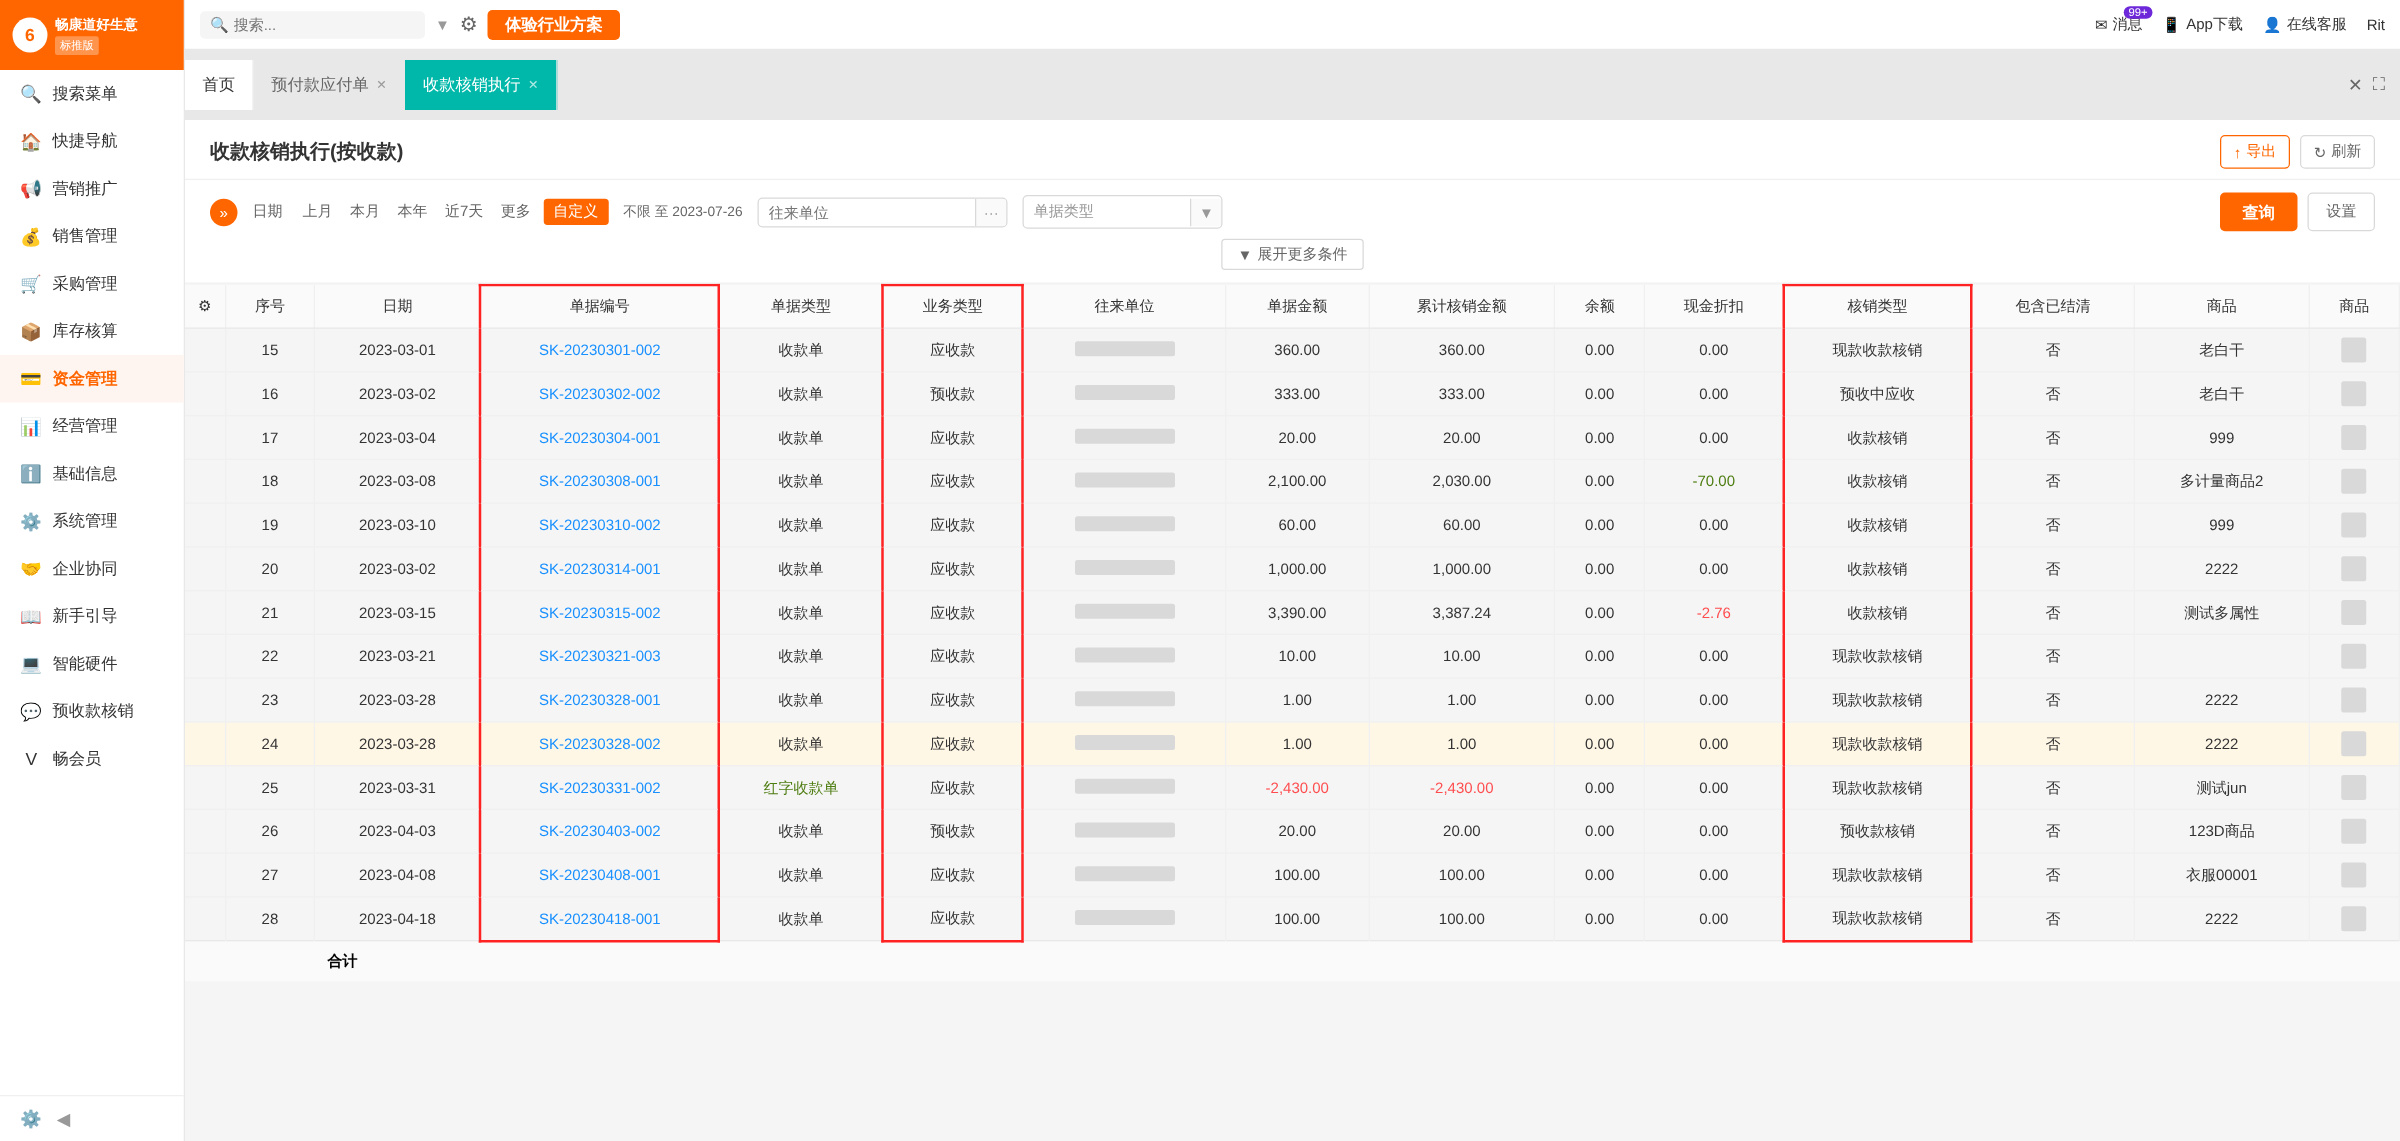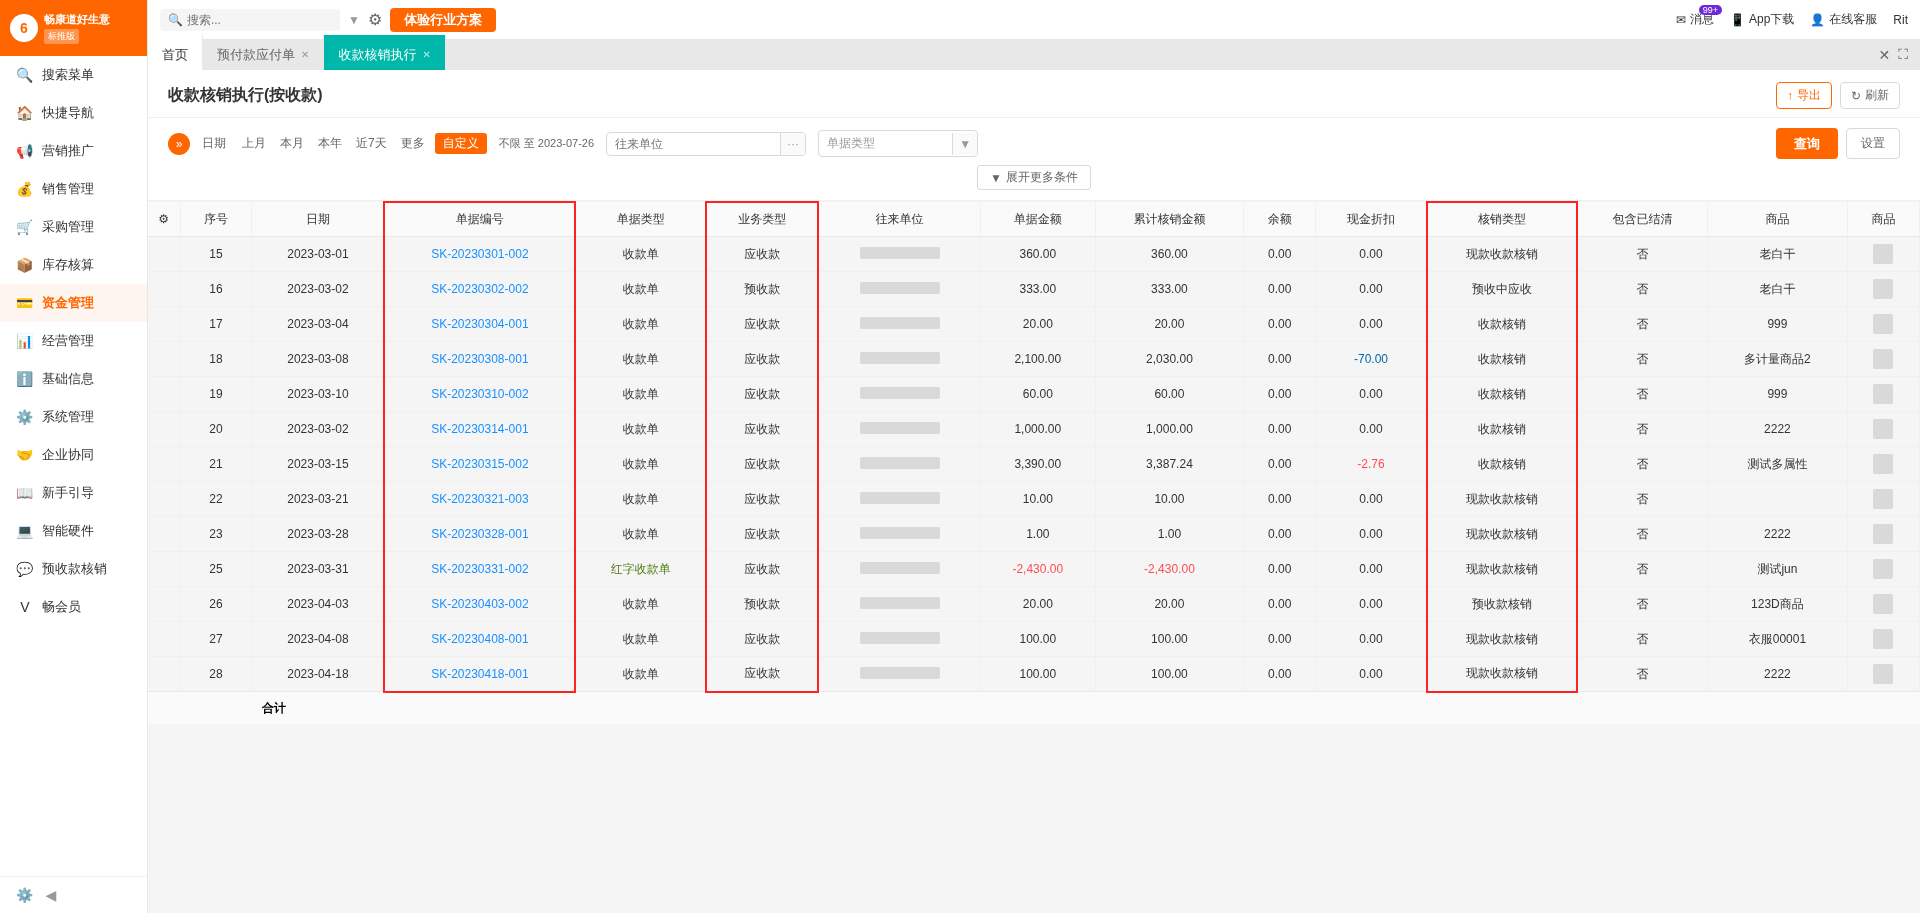--- a/index.html
+++ b/index.html
@@ -26,21 +26,21 @@
     .topbar-settings-icon { color: #666; cursor: pointer; font-size: 16px; }
     .topbar-solution-btn { background: #ff6600; color: white; border: none; padding: 3px 14px; border-radius: 4px; cursor: pointer; font-size: 13px; font-weight: bold; }
     .topbar-right { margin-left: auto; display: flex; align-items: center; gap: 16px; }
     .topbar-msg { display: flex; align-items: center; gap: 4px; cursor: pointer; color: #333; font-size: 12px; position: relative; }
     .topbar-badge { background: #6d28d9; color: white; font-size: 9px; padding: 0 4px; border-radius: 8px; position: absolute; top: -6px; right: -8px; }
     .topbar-app { display: flex; align-items: center; gap: 4px; cursor: pointer; color: #333; font-size: 12px; }
     .topbar-service { display: flex; align-items: center; gap: 4px; cursor: pointer; color: #333; font-size: 12px; }
     .topbar-user { color: #333; font-size: 12px; }
 
     
-    .tabbar { height: 30px; background: #f0f2f5; display: flex; align-items: center; border-bottom: 1px solid #e8e8e8; }
+    .tabbar { height: 56px; background: #f0f2f5; display: flex; align-items: center; border-bottom: 1px solid #e8e8e8; }
     .tab { display: flex; align-items: center; padding: 0 14px; height: 40px; cursor: pointer; font-size: 13px; color: #666; gap: 6px; border-right: 1px solid #e8e8e8; }
     .tab.active { background: #fff; color: #333; font-weight: 500; }
     .tab-home { background: #fff; color: #333; }
     .tab-close { color: #999; font-size: 10px; cursor: pointer; }
     .tab-actions { margin-left: auto; display: flex; align-items: center; gap: 8px; padding-right: 12px; }
     .tab-action-icon { color: #666; cursor: pointer; font-size: 14px; }
 
     
     .page-header { background: #fff; padding: 12px 20px 8px; border-bottom: 1px solid #f0f0f0; display: flex; align-items: center; }
     .page-title { font-size: 16px; font-weight: bold; color: #333; }
@@ -350,21 +350,21 @@
     <td>2023-03-08</td>
     <td class="link" style="border-left:2px solid #ff2222;border-right:2px solid #ff2222;">SK-20230308-001</td>
     <td style="">收款单</td>
     <td style="border-left:2px solid #ff2222;border-right:2px solid #ff2222;">应收款</td>
     <td>
       <span style="display:inline-block;width:80px;height:12px;background:#d9d9d9;border-radius:2px;"></span>
     </td>
     <td style="">2,100.00</td>
     <td style="">2,030.00</td>
     <td>0.00</td>
-    <td style="color:#0369a1;">-70.00</td>
+    <td style="color:#4d7c0f;">-70.00</td>
     <td style="border-left:2px solid #ff2222;border-right:2px solid #ff2222;">收款核销</td>
     <td>否</td>
     <td>多计量商品2</td>
     <td>
       <span style="display:inline-block;width:20px;height:20px;background:#d9d9d9;border-radius:2px;vertical-align:middle;"></span>
     </td>
   </tr>
             <tr>
     <td class="settings-col"></td>
     <td>19</td>
@@ -447,20 +447,41 @@
     <td></td>
     <td>
       <span style="display:inline-block;width:20px;height:20px;background:#d9d9d9;border-radius:2px;vertical-align:middle;"></span>
     </td>
   </tr>
             <tr>
     <td class="settings-col"></td>
     <td>23</td>
     <td>2023-03-28</td>
     <td class="link" style="border-left:2px solid #ff2222;border-right:2px solid #ff2222;">SK-20230328-001</td>
+    <td style="">收款单</td>
+    <td style="border-left:2px solid #ff2222;border-right:2px solid #ff2222;">应收款</td>
+    <td>
+      <span style="display:inline-block;width:80px;height:12px;background:#d9d9d9;border-radius:2px;"></span>
+    </td>
+    <td style="">1.00</td>
+    <td style="">1.00</td>
+    <td>0.00</td>
+    <td style="">0.00</td>
+    <td style="border-left:2px solid #ff2222;border-right:2px solid #ff2222;">现款收款核销</td>
+    <td>否</td>
+    <td>2222</td>
+    <td>
+      <span style="display:inline-block;width:20px;height:20px;background:#d9d9d9;border-radius:2px;vertical-align:middle;"></span>
+    </td>
+  </tr>
+            <tr class="highlighted">
+    <td class="settings-col"></td>
+    <td>24</td>
+    <td>2023-03-28</td>
+    <td class="link" style="border-left:2px solid #ff2222;border-right:2px solid #ff2222;">SK-20230328-002</td>
     <td style="">收款单</td>
     <td style="border-left:2px solid #ff2222;border-right:2px solid #ff2222;">应收款</td>
     <td>
       <span style="display:inline-block;width:80px;height:12px;background:#d9d9d9;border-radius:2px;"></span>
     </td>
     <td style="">1.00</td>
     <td style="">1.00</td>
     <td>0.00</td>
     <td style="">0.00</td>
     <td style="border-left:2px solid #ff2222;border-right:2px solid #ff2222;">现款收款核销</td>

